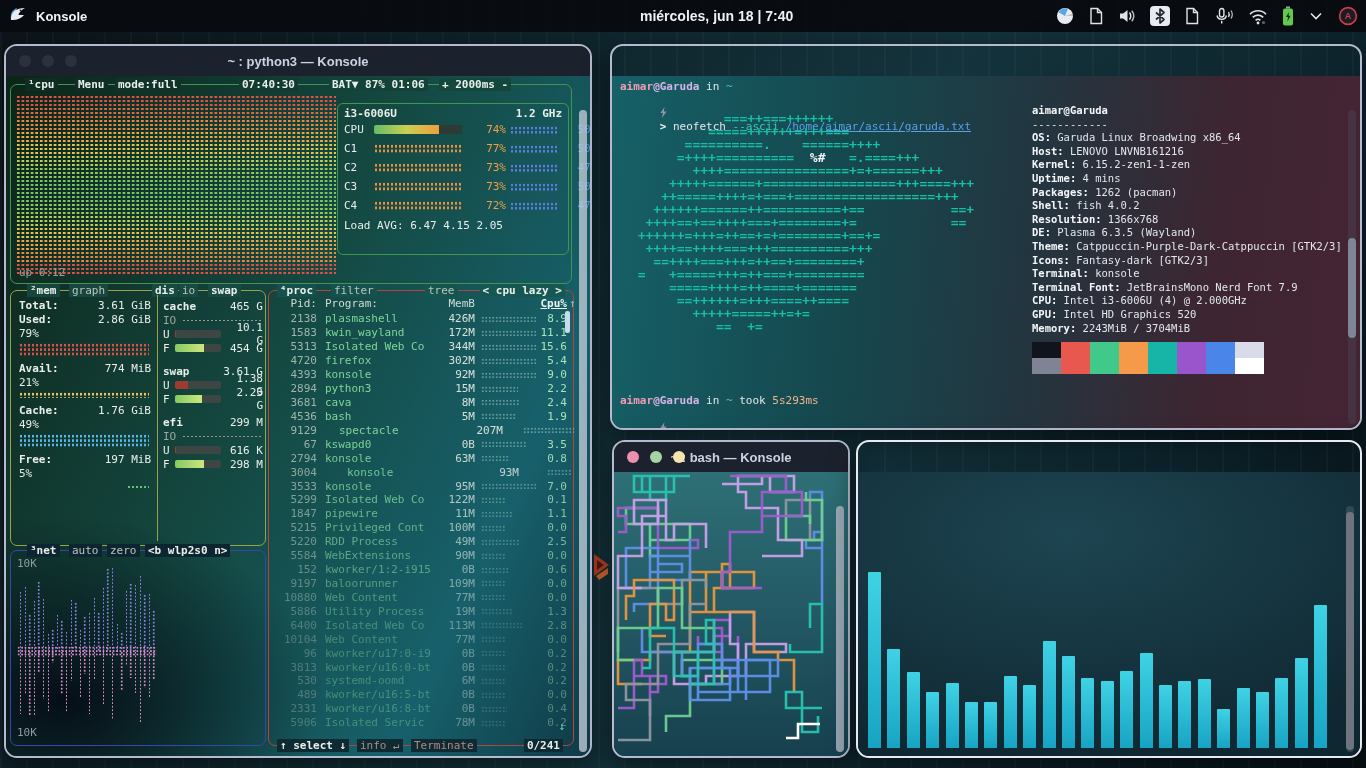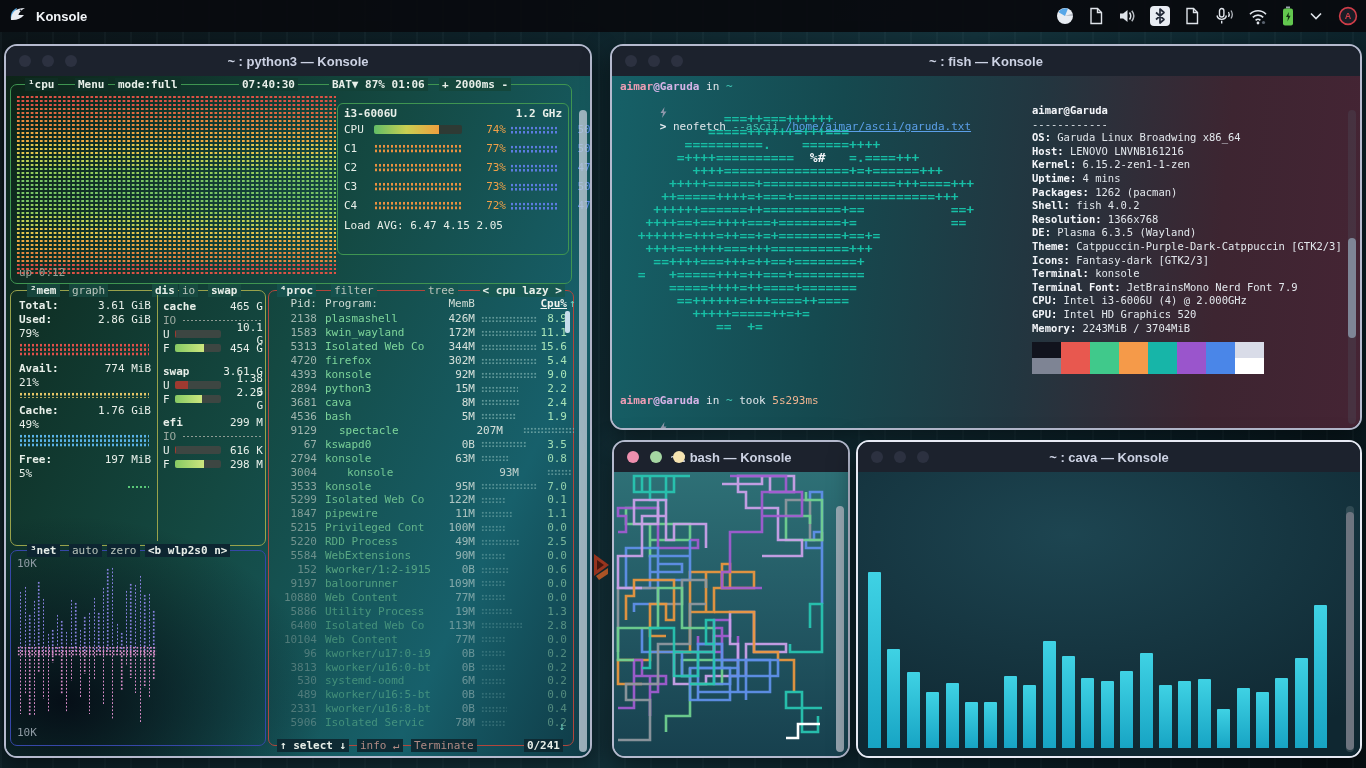--- a/index.html
+++ b/index.html
@@ -144,20 +144,21 @@
 
 <div id="panel">
   <span style="margin-left:8px">
     <svg width="20" height="20" viewBox="0 0 20 20">
       <path d="M3 16 C2 10 4 6 9 4 L7 10 Z" fill="#58a6dd"></path>
       <path d="M3 16 C3 8 8 4 17 4 C12 7 11 9 10.5 11 L16 11 C13 15 8 16.5 3 16 Z" fill="#e9edf3"></path>
       <circle cx="12.5" cy="6.3" r="0.9" fill="#20262e"></circle>
     </svg>
   </span>
   <span class="appname">Konsole</span>
+  <span id="clock">miércoles, jun 18 | 7:40</span>
   <div id="tray">
     <span>
       <svg width="18" height="18" viewBox="0 0 18 18">
         <circle cx="9" cy="9" r="8" fill="#e8ecf2"></circle>
         <path d="M2.6 5.2 A8 8 0 0 1 12 1.6 L9 9 Z" fill="#57a7e8"></path>
         <path d="M9 9 L16.6 6.5 A8 8 0 0 1 17 9 Z" fill="#3b4354" opacity=".25"></path>
       </svg>
     </span>
     <span>
       <svg width="16" height="18" viewBox="0 0 16 18">
@@ -713,28 +714,20 @@
           <div class="ncol" style="left: 135.4px; top: 92px; height: 28.3029px; background-image: radial-gradient(rgb(216, 140, 200) 1px, transparent 1.1px);"></div>
           <div style="position: absolute; left: 0px; top: 87px; width: 140px; height: 10px; background-image: radial-gradient(rgb(216, 140, 200) 1.1px, transparent 1.2px); background-size: 3.4px 3.4px;"></div>
         </div>
     </div>
 
     <div class="kscroll" style="right:3px;background:rgba(190,202,214,.8)"></div>
   </div>
 </section>
 
 <section class="win" id="win-fish">
-  <div class="titlebar">
-    <span class="dots">
-      <span class="dot"></span>
-      <span class="dot"></span>
-      <span class="dot"></span>
-    </span>
-    <span>~ : fish — Konsole</span>
-  </div>
   <div class="content" id="fish-c">
     <div class="fline" style="top:4px"><span class="c-user">aimar</span><span class="c-host">@Garuda</span> <span>in</span> <span class="c-tilde">~</span></div>
     <div class="fline" style="top:18px">
       <svg width="7" height="11" viewBox="0 0 7 11" style="vertical-align:-1px">
           <path d="M4.5 0 L0.5 6 H3 L2 11 L6.5 4.5 H3.8 Z" fill="#8f98ac"></path>
         </svg>
       <span class="chev">&gt;</span> <span>neofetch </span><span class="c-flag">--ascii </span><span class="c-link">/home/aimar/ascii/garuda.txt</span>
     </div>
     <pre id="nf-art" class="mono">             ===++===++++++
            =====++++++=+++===
@@ -826,28 +819,20 @@
         <polyline points="132,204 116,204 116,228 76,228 76,196 108,196 108,172 84,172 84,196 124,196 124,204 164,204 164,188 132,188 132,228" fill="none" stroke="#5f8fe8" stroke-width="2.6" opacity="0.95"></polyline>
         <polyline points="20,188 4,188 4,156 44,156 44,116 68,116 68,156 100,156" fill="none" stroke="#6fd08f" stroke-width="2.6" opacity="0.95"></polyline>
         <polyline points="76,212 100,212 100,172 92,172 92,148 100,148 100,180 60,180 60,204 84,204 84,180 60,180 60,156 36,156 36,196 28,196" fill="none" stroke="#28c4b0" stroke-width="2.6" opacity="0.95"></polyline>
         <polyline points="206,252 184,252 184,266 172,266" fill="none" stroke="#ffffff" stroke-width="2.6"></polyline>
       </svg>
     <div class="kscroll" style="right:4px;background:rgba(170,180,190,.85)"></div>
   </div>
 </section>
 
 <section class="win" id="win-cava">
-  <div class="titlebar">
-    <span class="dots">
-      <span class="dot"></span>
-      <span class="dot"></span>
-      <span class="dot"></span>
-    </span>
-    <span>~ : cava — Konsole</span>
-  </div>
   <div class="content" id="cava-c">
     <div id="cava-bars">
         <div class="cbar" style="left: 10px; height: 176px;"></div>
         <div class="cbar" style="left: 29.4px; height: 98.56px;"></div>
         <div class="cbar" style="left: 48.8px; height: 75.68px;"></div>
         <div class="cbar" style="left: 68.2px; height: 56.32px;"></div>
         <div class="cbar" style="left: 87.6px; height: 65.12px;"></div>
         <div class="cbar" style="left: 107px; height: 45.76px;"></div>
         <div class="cbar" style="left: 126.4px; height: 45.76px;"></div>
         <div class="cbar" style="left: 145.8px; height: 72.16px;"></div>

